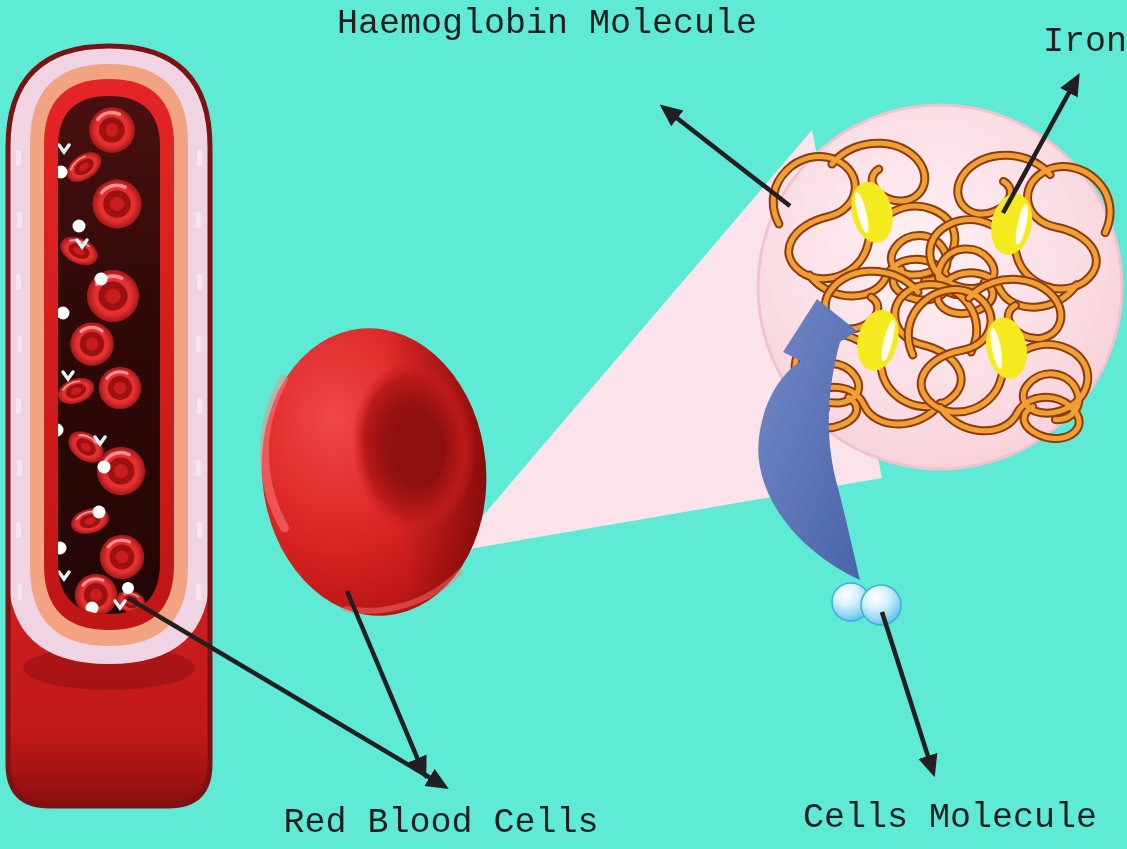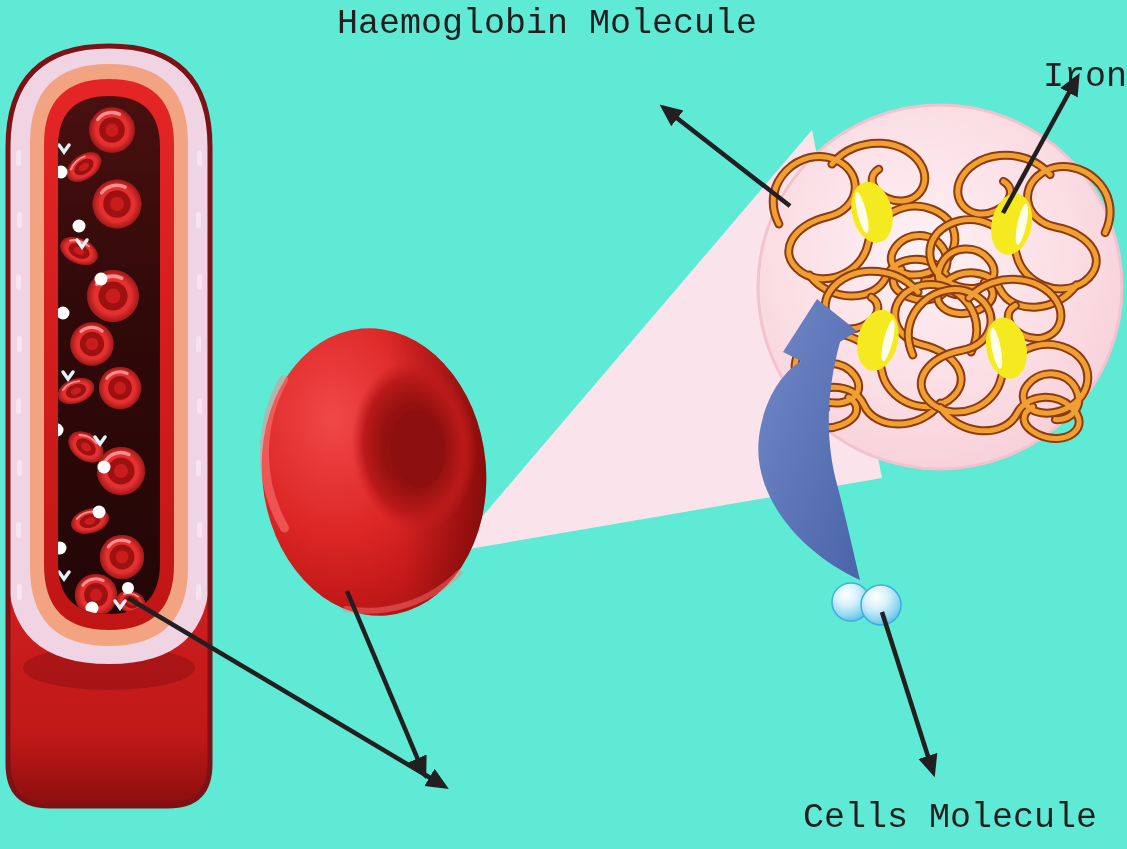--- a/index.html
+++ b/index.html
@@ -209,16 +209,17 @@
   </g>
 
   <line class="black-arrow" x1="790" y1="206" x2="664" y2="108" marker-end="url(#ah)"></line>
   <line class="black-arrow" x1="1003" y1="213" x2="1077" y2="78" marker-end="url(#ah)"></line>
   <line class="black-arrow" x1="128" y1="598" x2="444" y2="786" marker-end="url(#ah)"></line>
   <line class="black-arrow" x1="347" y1="591" x2="424" y2="774" marker-end="url(#ah)"></line>
   <line class="black-arrow" x1="882" y1="612" x2="933" y2="772" marker-end="url(#ah)"></line>
 </svg>
 
 <div class="label" style="left:337px;top:4px;width:400px;">Haemoglobin Molecule</div>
-<div class="label" style="left:1043px;top:22px;width:84px;margin-top:35px;">Iron</div>
+<div class="label" style="left:1043px;top:22px;width:84px;">Iron</div>
+<div class="label" style="left:266px;top:803px;width:350px;">Red Blood Cells</div>
 <div class="label" style="left:775px;top:798px;width:350px;">Cells Molecule</div>
 
 </div>
 
 </body></html>

